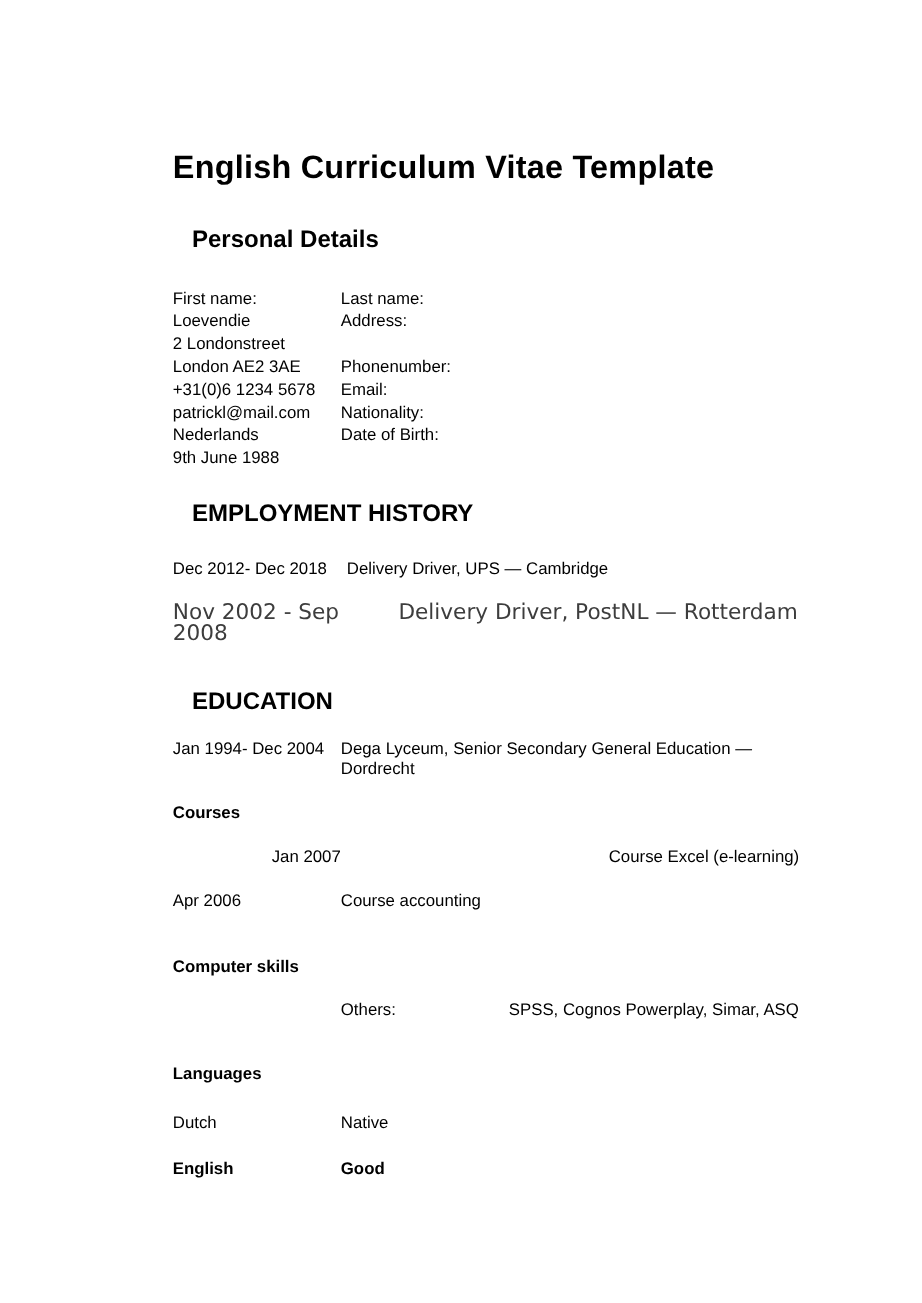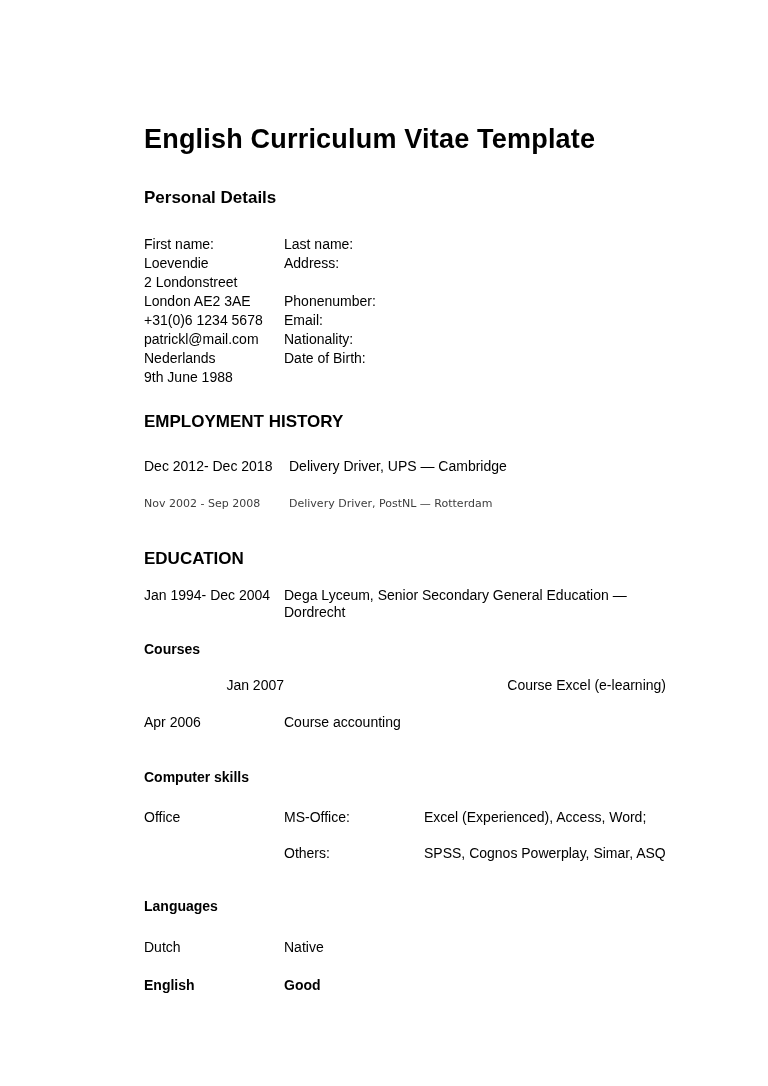--- a/index.html
+++ b/index.html
@@ -17,24 +17,24 @@
     font-size: 14px;
   }
   .doc-title {
     margin: 124px 0 0 0;
     font-size: 27px;
     font-weight: bold;
     line-height: 1.15;
     letter-spacing: 0.2px;
   }
   .section-heading {
-    font-size: 17px;
+    font-size: 20px;
     font-weight: bold;
     line-height: 1.2;
-    margin: 0;
+    margin: 16px;
   }
   .sh-personal   { margin-top: 33px; }
   .sh-employment { margin-top: 25px; }
   .sh-education  { margin-top: 37px; }
 
   .details-grid {
     margin-top: 27px;
     display: grid;
     grid-template-columns: 140px 1fr;
     line-height: 19px;
@@ -46,22 +46,23 @@
   }
   .row3 {
     display: grid;
     grid-template-columns: 140px 140px 1fr;
     line-height: 17px;
   }
   .emp-1 { margin-top: 25px; }
   .emp-2 {
     margin-top: 20px;
     font-family: "DejaVu Sans", sans-serif;
-    font-size: 11px;
+    font-size: 18px;
     color: #3d3d3d;
+    gap: 43px;
   }
   .edu-row { margin-top: 18px; grid-template-columns: 140px 1fr; }
 
   .sub-block { }
   .sub-heading {
     font-size: 14px;
     font-weight: bold;
     line-height: 17px;
     margin: 0;
   }
@@ -131,25 +132,20 @@
       <span>Course Excel (e-learning)</span>
     </div>
     <div class="course-row course-2">
       <span>Apr 2006</span>
       <span>Course accounting</span>
     </div>
   </div>
 
   <div class="sub-heading skills-heading">Computer skills</div>
 
-  <div class="row3 skill-1">
-    <span>Office</span>
-    <span>MS-Office:</span>
-    <span>Excel (Experienced), Access, Word;</span>
-  </div>
   <div class="row3 skill-2">
     <span></span>
     <span>Others:</span>
     <span>SPSS, Cognos Powerplay, Simar, ASQ</span>
   </div>
 
   <div class="sub-heading lang-heading">Languages</div>
 
   <div class="lang-row lang-1">
     <span>Dutch</span>

